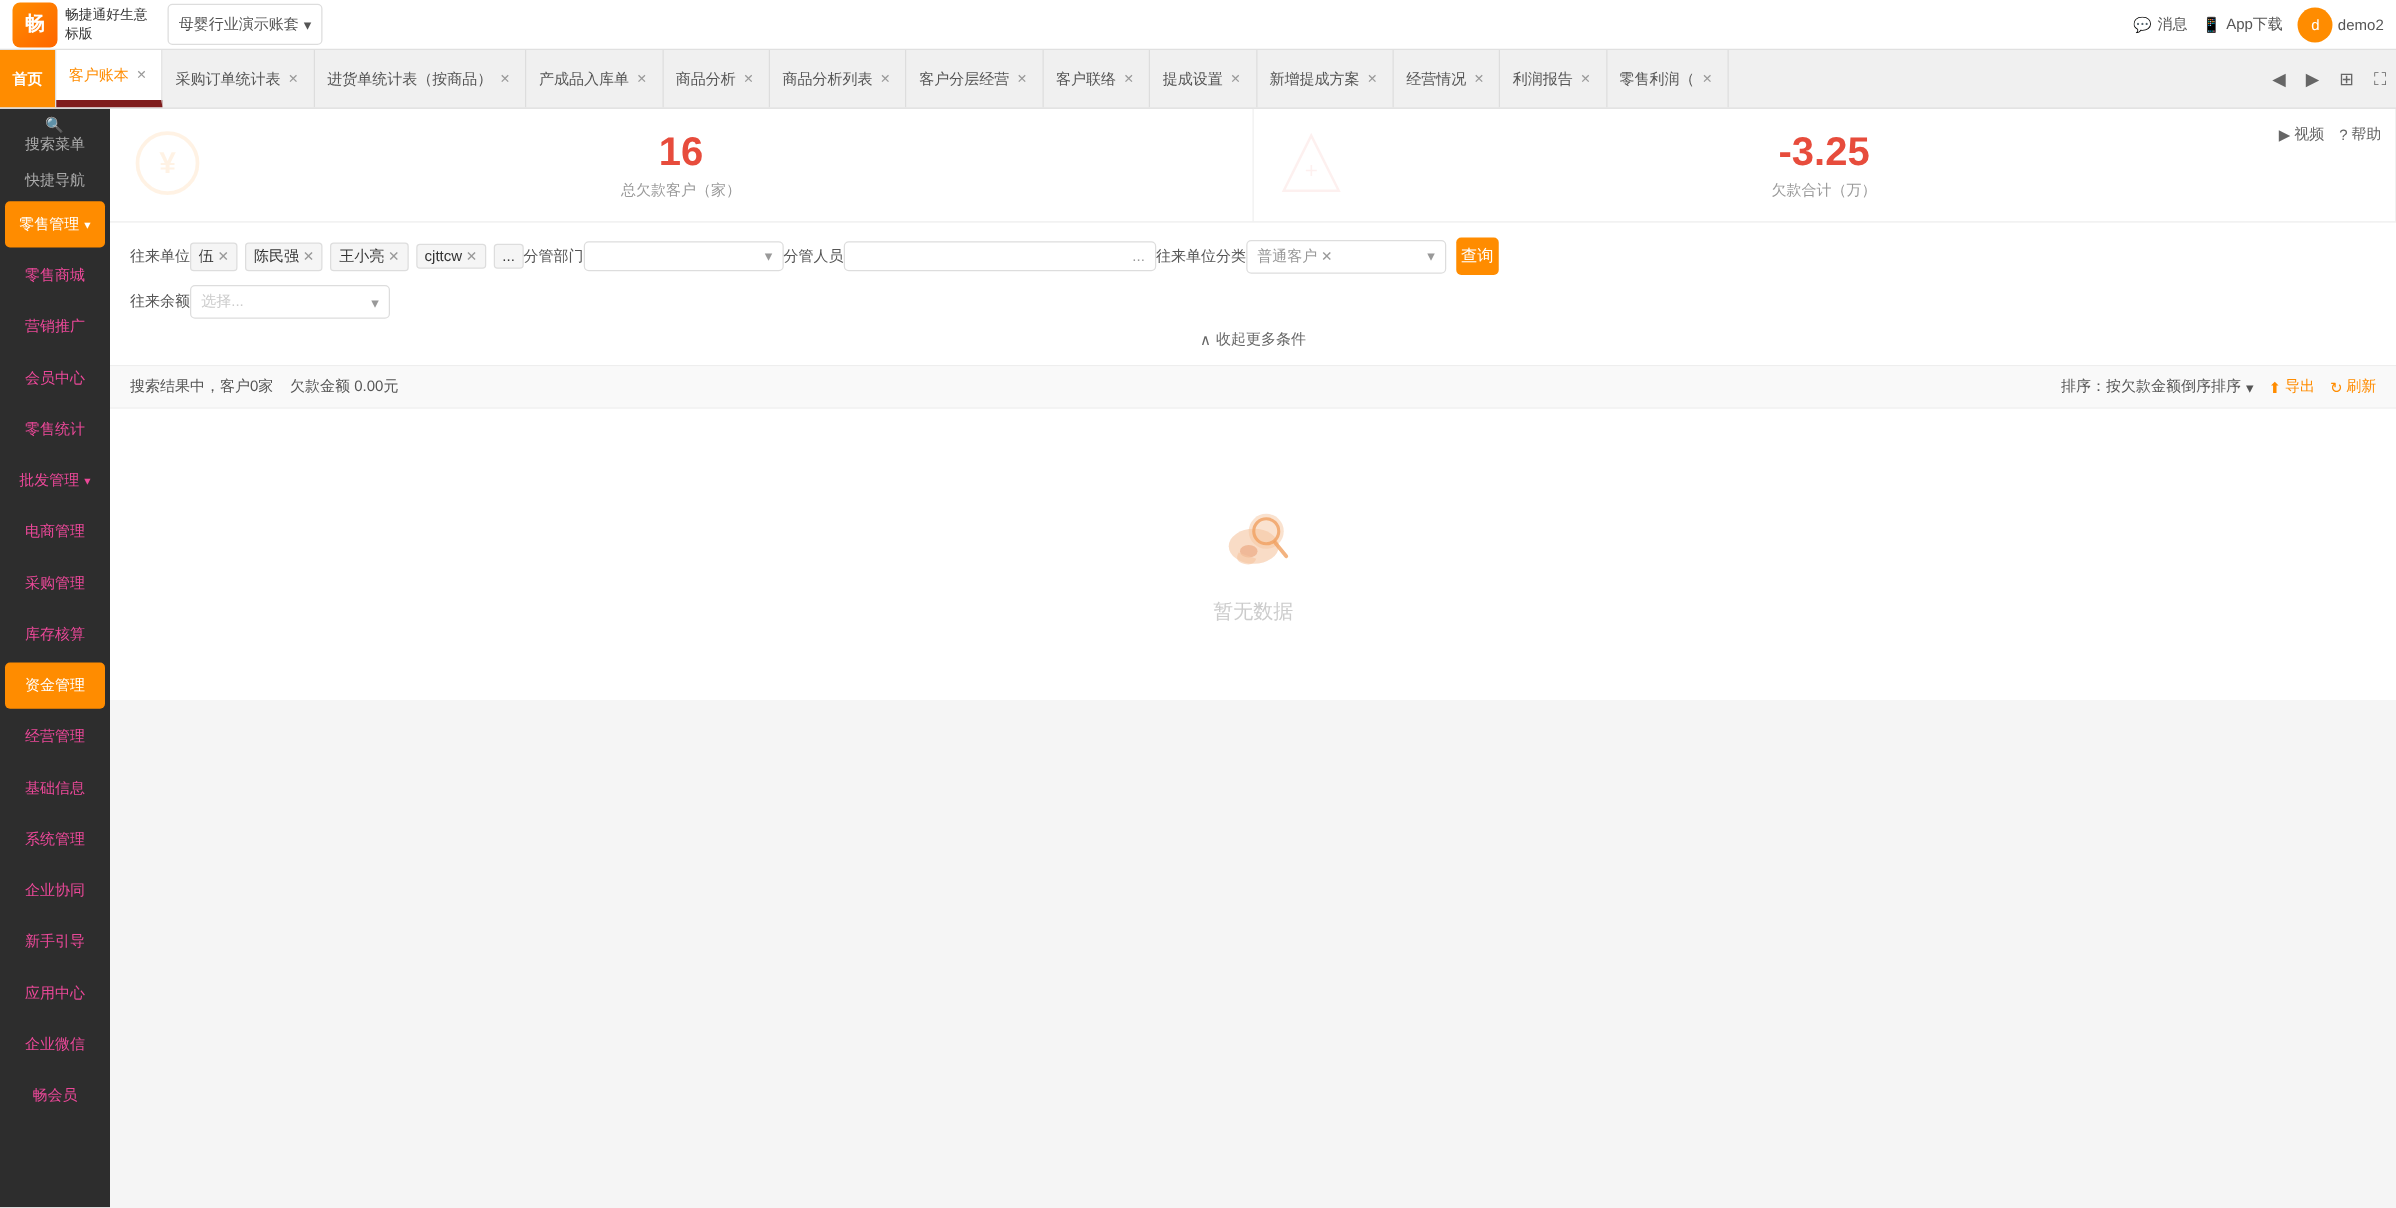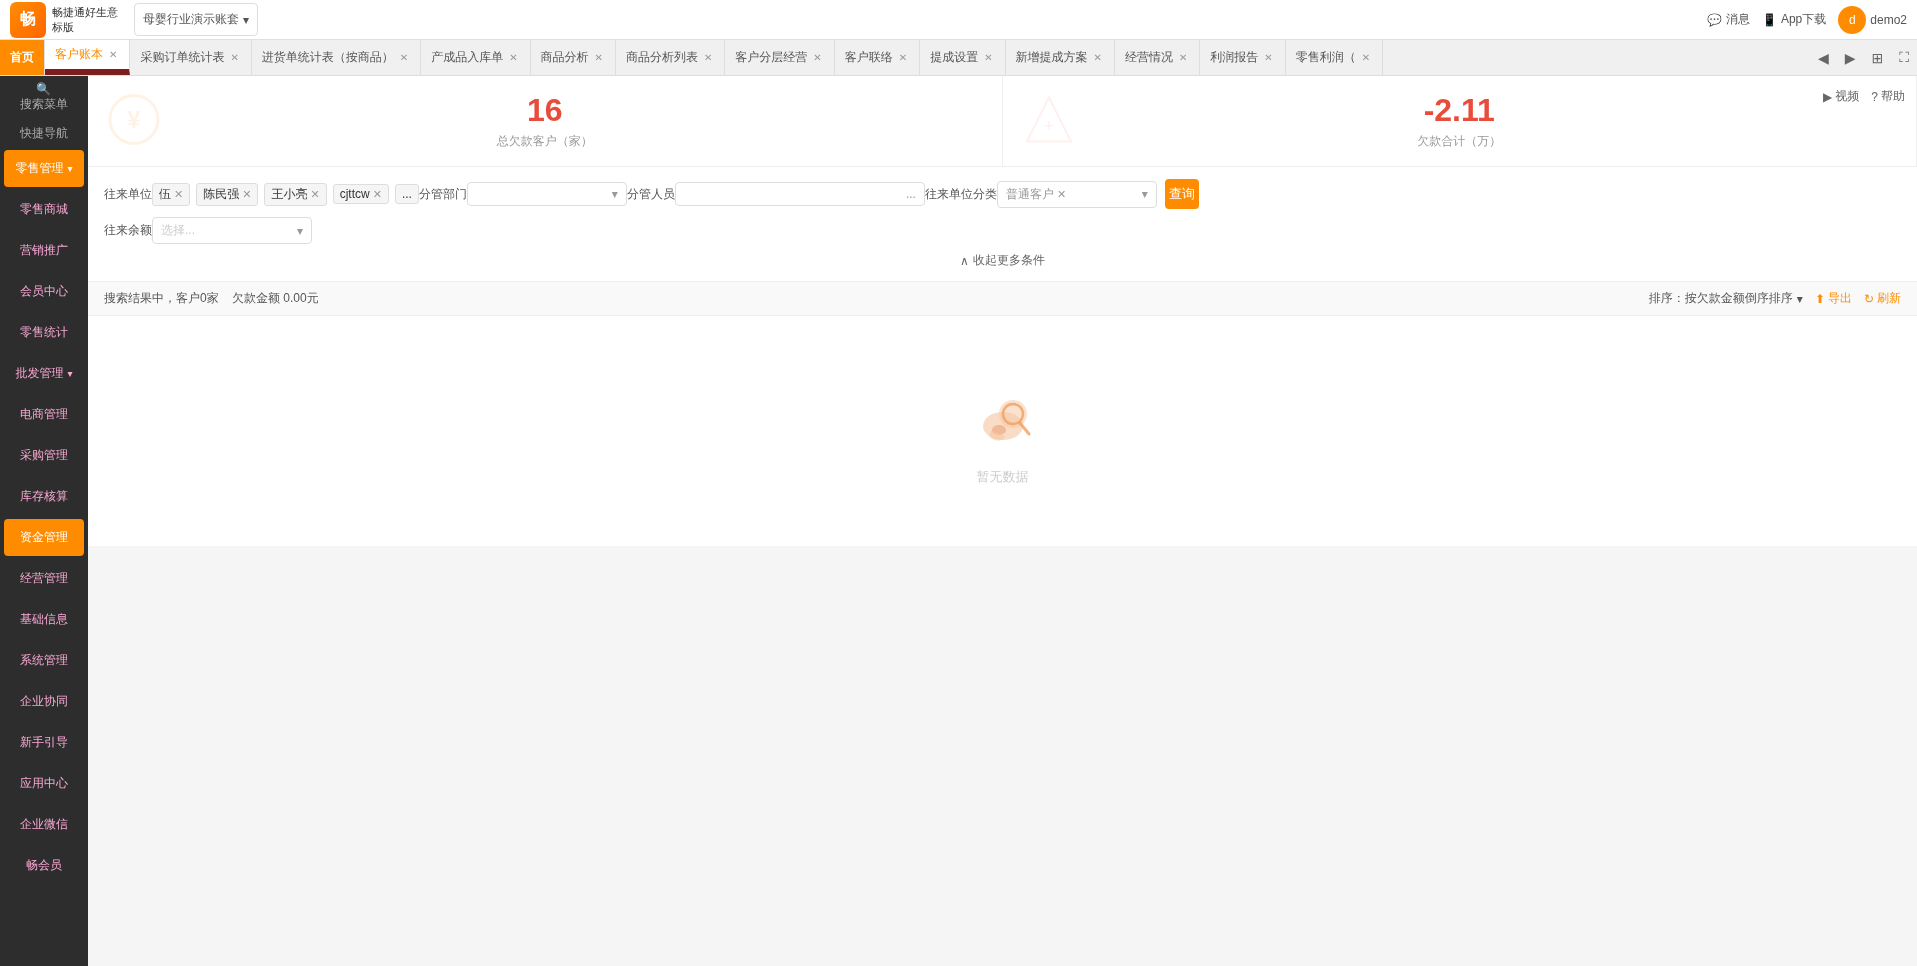--- a/index.html
+++ b/index.html
@@ -15,30 +15,30 @@
     
     .logo-area { display: flex; align-items: center; gap: 6px; margin-right: 16px; }
     .logo-icon { width: 36px; height: 36px; background: linear-gradient(135deg, #ff8c00, #ff6600); border-radius: 6px; display: flex; align-items: center; justify-content: center; color: white; font-size: 16px; font-weight: bold; }
     .logo-text { font-size: 11px; color: #333; line-height: 1.3; }
     .tenant-selector { display: flex; align-items: center; gap: 4px; border: 1px solid #ddd; border-radius: 4px; padding: 7px 8px; font-size: 12px; color: #555; cursor: pointer; margin-right: auto; }
     .top-right { display: flex; align-items: center; gap: 12px; margin-left: auto; }
     .top-btn { display: flex; align-items: center; gap: 4px; font-size: 12px; color: #555; cursor: pointer; }
     .avatar { width: 28px; height: 28px; border-radius: 50%; background: #ff8c00; display: flex; align-items: center; justify-content: center; color: white; font-size: 12px; }
 
     
-    .tab-bar { display: flex; align-items: center; background: #f0f0f0; border-bottom: 1px solid #ddd; height: 36px; flex-shrink: 0; overflow: hidden; }
+    .tab-bar { display: flex; align-items: center; background: #f0f0f0; border-bottom: 1px solid #ddd; height: 47px; flex-shrink: 0; overflow: hidden; }
     .tab { display: flex; align-items: center; gap: 4px; padding: 0 10px; height: 100%; border-right: 1px solid #ddd; font-size: 12px; color: #555; cursor: pointer; white-space: nowrap; position: relative; flex-shrink: 0; }
     .tab.active { background: #fff; color: #ff8c00; border-bottom: 6px solid #7f1d1d; }
     .tab-close { font-size: 10px; color: #999; cursor: pointer; padding: 1px 2px; }
     .tab-home { background: #ff8c00; color: white; font-weight: bold; }
     .tab-bar-actions { display: flex; align-items: center; margin-left: auto; }
     .tab-nav-btn { padding: 4px 8px; cursor: pointer; color: #666; font-size: 14px; }
     .sidebar-search-text { font-size: 12px; color: #aaa; text-align: center; padding: 6px 0; cursor: pointer; }
     .sidebar-quick { padding: 6px 8px; font-size: 12px; color: #aaa; text-align: center; cursor: pointer; }
-    .sidebar-item { padding: 10px 4px; text-align: center; font-size: 12px; color: #f9a8d4; cursor: pointer; border-radius: 4px; margin: 2px 4px; }
+    .sidebar-item { padding: 10px 4px; text-align: center; font-size: 12px; color: #ec4899; cursor: pointer; border-radius: 4px; margin: 2px 4px; }
     .sidebar-item.active { background: #ff8c00; color: white; }
     .sidebar-item.has-arrow { display: flex; align-items: center; justify-content: center; gap: 4px; }
 
     
     .page-content { flex: 1; overflow-y: auto; background: #f5f5f5; }
 
     
     .stats-bar { display: flex; background: #fff; border-bottom: 1px solid #eee; position: relative; min-height: 85px; }
     .stat-item { flex: 1; display: flex; flex-direction: column; align-items: center; justify-content: center; padding: 16px 20px; border-right: 1px solid #f0f0f0; position: relative; }
     .stat-value { font-size: 32px; font-weight: bold; }
@@ -70,21 +70,21 @@
     .table-container { background: #fff; margin: 0; }
     .table-header { display: flex; align-items: center; padding: 10px 16px; background: #fafafa; border-bottom: 1px solid #eee; font-size: 12px; color: #666; font-weight: bold; }
     .col-customer { flex: 2.5; }
     .col-debt { flex: 3; }
     .col-repay { flex: 2; }
     .col-date { flex: 2; }
 
     
     .empty-state { display: flex; flex-direction: column; align-items: center; justify-content: center; padding: 60px 20px; color: #ccc; }
     .empty-icon { width: 80px; height: 80px; margin-bottom: 12px; }
-    .empty-text { font-size: 13px; color: #ccc; }
+    .empty-text { font-size: 16px; color: #ccc; }
   </style>
 </head>
 <body>
 
 <div class="app-container">
 
   <div class="top-bar">
     <div class="logo-area">
       <div class="logo-icon">
         <span>畅</span>
@@ -231,21 +231,21 @@
             <span class="stat-label">总欠款客户（家）</span>
           </div>
 
           <div class="stat-item">
             <div style="position:absolute;left:20px;top:50%;transform:translateY(-50%);opacity:0.08;">
               <svg width="52" height="52" viewBox="0 0 52 52">
                   <polygon points="26,4 48,48 4,48" stroke="#e74c3c" stroke-width="2" fill="none"></polygon>
                   <text x="26" y="38" text-anchor="middle" font-size="18" fill="#e74c3c">+</text>
                 </svg>
             </div>
-            <span class="stat-value red">-2.11</span>
+            <span class="stat-value red">-3.25</span>
             <span class="stat-label">欠款合计（万）</span>
           </div>
 
 
           <div class="stat-right-actions">
             <div class="stat-right-btn">
               <span>▶</span>
               <span>视频</span>
             </div>
             <div class="stat-right-btn">

